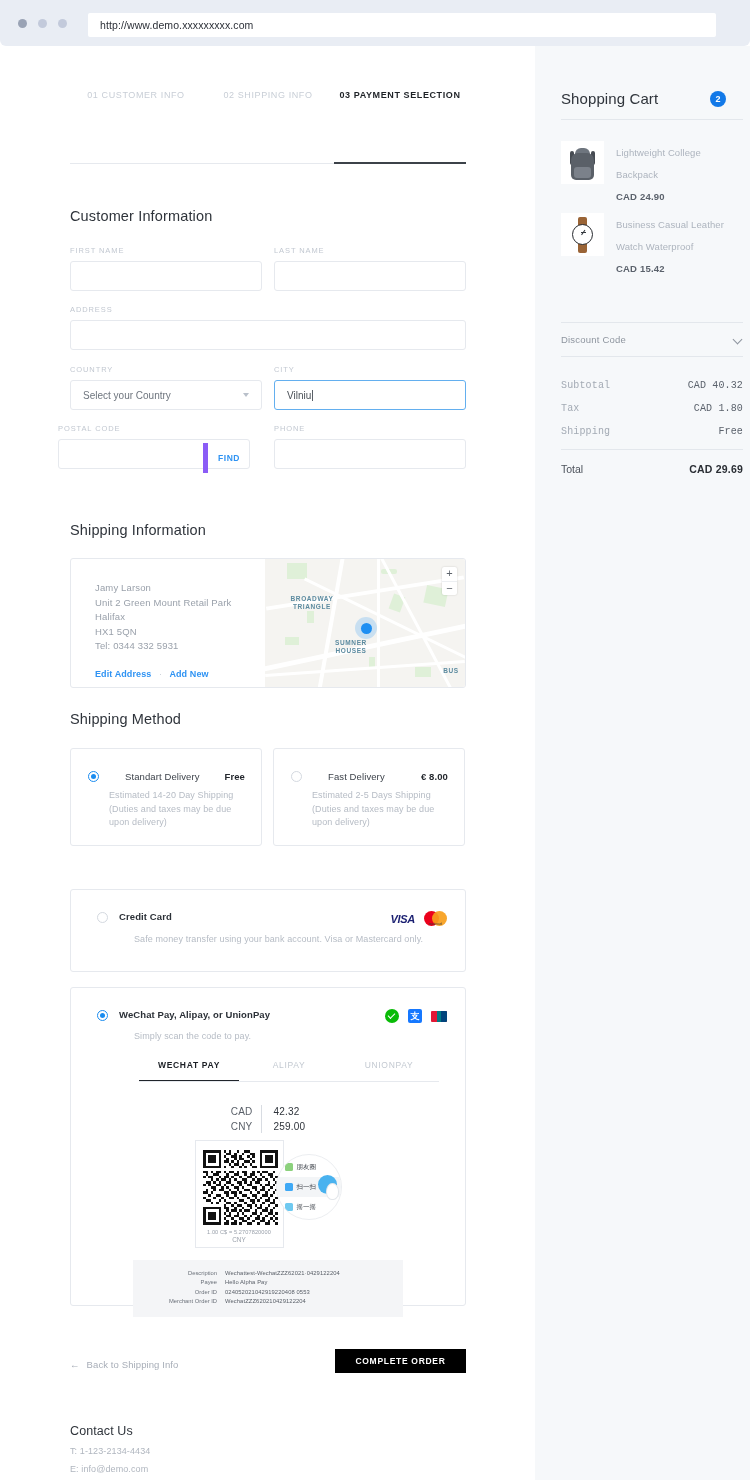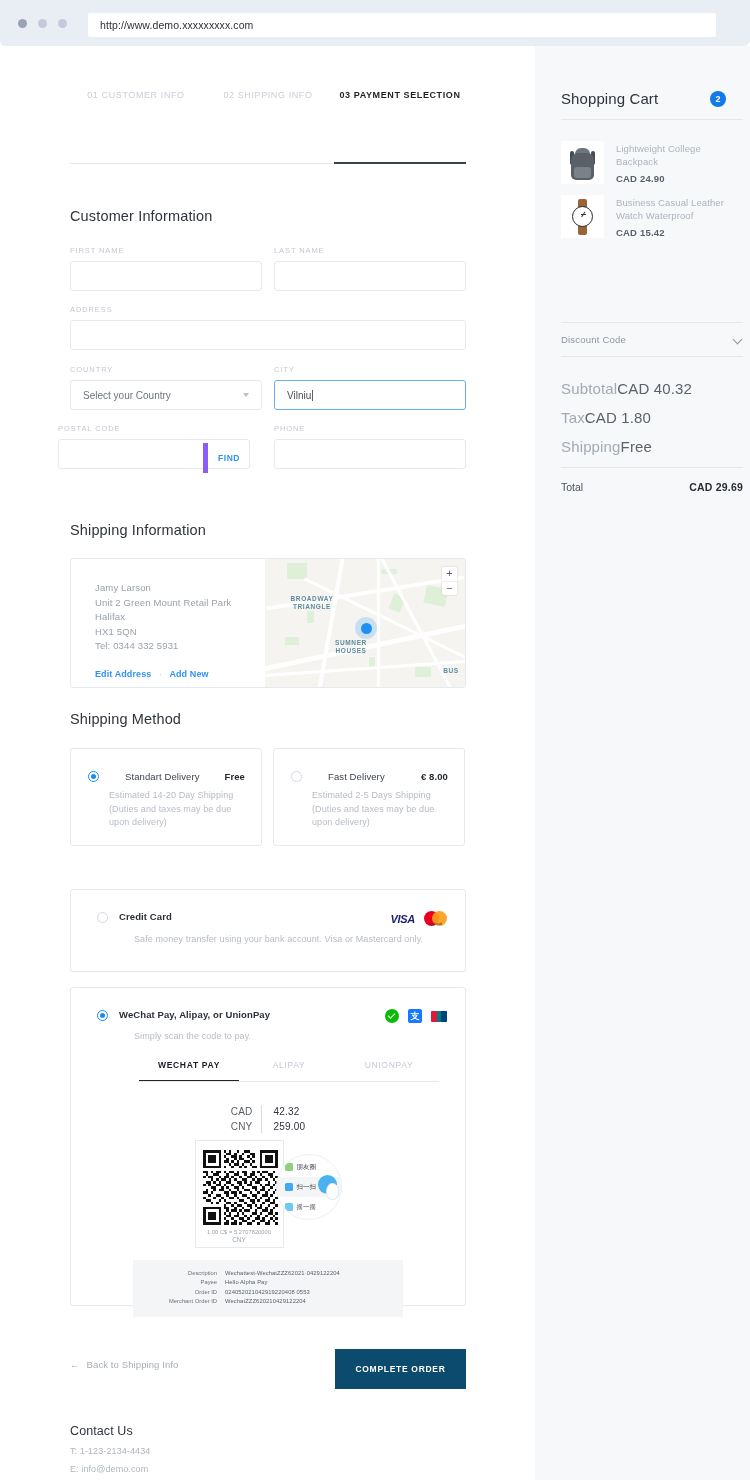--- a/index.html
+++ b/index.html
@@ -45,21 +45,21 @@
   }
   .cart-divider { position: absolute; left: 26px; top: 73px; width: 182px; height: 1px; background: #e3e7ec; }
 
   .cart-items { position: absolute; left: 26px; top: 95px; width: 182px; }
   .cart-item { display: flex; gap: 12px; margin-bottom: 11px; }
   .thumb {
     width: 43px; height: 43px; background: #fff; flex: 0 0 43px;
     position: relative; overflow: hidden;
   }
   .ci-info { padding-top: 1px; }
-  .ci-name { font-size: 9.5px; color: #adb4be; line-height: 13px; letter-spacing: .1px; max-width: 128px; }
+  .ci-name { font-size: 9.5px; color: #adb4be; line-height: 22px; letter-spacing: .1px; max-width: 128px; }
   .ci-price { font-size: 9.5px; color: #5b626c; font-weight: 700; margin-top: 5px; letter-spacing: .2px; }
 
   
   .bp-body { position:absolute; left:10px; top:12px; width:23px; height:27px; background:#5a6068; border-radius:7px 7px 5px 5px; }
   .bp-pocket { position:absolute; left:13px; top:26px; width:17px; height:11px; background:#7b818a; border-radius:3px; }
   .bp-top { position:absolute; left:14px; top:7px; width:15px; height:9px; background:#6e757e; border-radius:6px 6px 0 0; }
   .bp-strapL { position:absolute; left:9px; top:10px; width:4px; height:14px; background:#464b52; border-radius:3px; }
   .bp-strapR { position:absolute; left:30px; top:10px; width:4px; height:14px; background:#464b52; border-radius:3px; }
 
   
@@ -74,22 +74,22 @@
   .discount-row {
     display: flex; align-items: center; justify-content: space-between;
     font-size: 9.5px; color: #8e959f; padding: 11px 0 11px 0; letter-spacing: .2px;
   }
   .chev { width: 9px; height: 9px; position: relative; }
   .chev::after {
     content:''; position:absolute; left:0; top:1px; width:6px; height:6px;
     border-right:1.2px solid #8e959f; border-bottom:1.2px solid #8e959f; transform: rotate(45deg);
   }
   .sum-row {
-    display: flex; align-items: baseline;
-    font-size: 15px; margin-bottom: 12px; letter-spacing: .15px;
+    display: flex; justify-content: space-between; align-items: baseline;
+    font-size: 10px; margin-bottom: 12px; letter-spacing: .15px; font-family: Liberation Mono, monospace;
   }
   .sum-label { color: #a3aab4; }
   .sum-val { color: #5b626c; font-weight: 400; }
   .total-row { display:flex; justify-content: space-between; align-items: baseline; font-size: 10.5px; }
   .total-label { color: #4c525b; }
   .total-val { color: #2a2e34; font-weight: 700; letter-spacing: .2px; }
 
   
   .main { position: absolute; left: 0; top: 46px; width: 535px; }
 
@@ -199,22 +199,22 @@
     margin: 12px auto 0 auto; width: 270px; background: #f4f5f7; padding: 9px 0 10px 0;
   }
   .det-row { display: flex; font-size: 5.8px; color: #5f656e; line-height: 9.5px; }
   .det-k { width: 92px; text-align: right; padding-right: 8px; color: #6b717a; }
   .det-v { color: #585e67; letter-spacing: .1px; }
 
   
   .back-link { position: absolute; left: 70px; top: 1313px; font-size: 9.5px; color: #a8aeb8; letter-spacing: .1px; }
   .back-link .arr { margin-right: 7px; }
   .cta {
-    position: absolute; left: 335px; top: 1303px; width: 131px; height: 40px;
-    background: #0c4a6e; color: #fff; font-size: 8.5px; font-weight: 700;
+    position: absolute; left: 335px; top: 1303px; width: 131px; height: 24px;
+    background: #000000; color: #fff; font-size: 8.5px; font-weight: 700;
     letter-spacing: .7px; display: flex; align-items: center; justify-content: center;
   }
   .contact { position: absolute; left: 70px; top: 1378px; }
   .contact h3 { font-size: 12.5px; color: #2f343b; font-weight: 400; letter-spacing: .1px; }
   .contact p { font-size: 9px; color: #b0b6bf; margin-top: 8px; letter-spacing: .1px; }
 </style>
 </head>
 <body>
 
 <div class="page">

